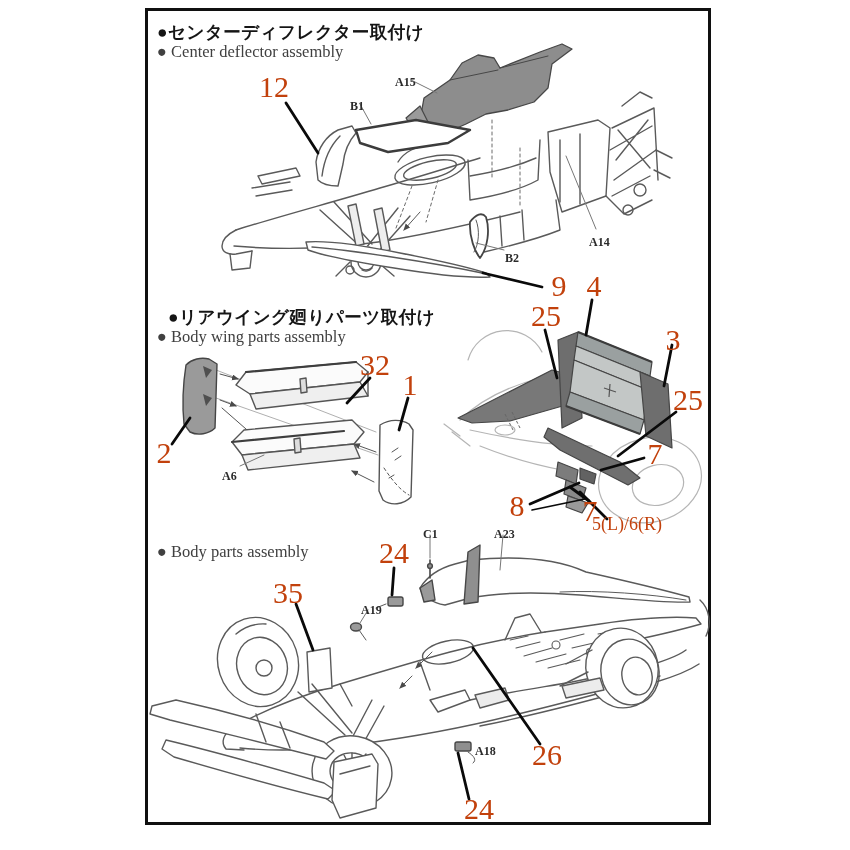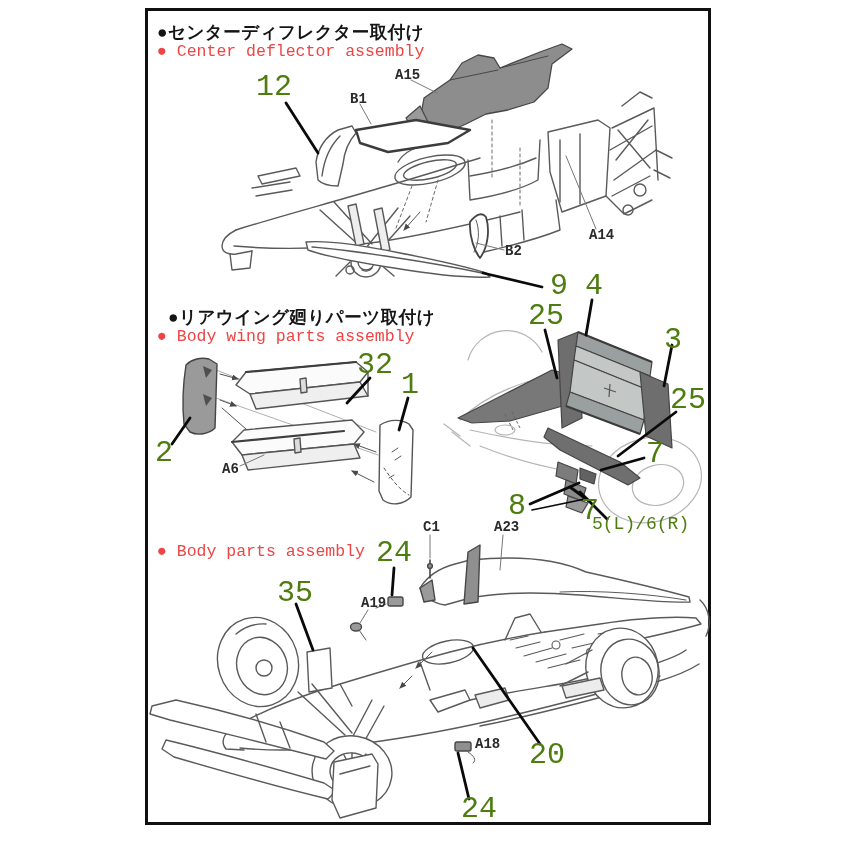--- a/index.html
+++ b/index.html
@@ -1,26 +1,26 @@
 <!DOCTYPE html>
 <html><head>
 <meta charset="utf-8">
 <style>
   html,body{margin:0;padding:0;background:#ffffff;}
   #page{position:relative;width:846px;height:850px;background:#ffffff;overflow:hidden;
-        font-family:Liberation Mono, monospace;color:#111;}
+        font-family:Liberation Serif, serif;color:#111;}
   #frame{position:absolute;left:145px;top:8px;width:560px;height:811px;
          border:3px solid #101010;background:#ffffff;}
   .art{position:absolute;left:0;top:0;width:850px;height:850px;}
   .hdr-jp{position:absolute;font-size:17.5px;font-weight:600;letter-spacing:0.5px;color:#151515;white-space:nowrap;}
-  .hdr-en{position:absolute;font-size:16.5px;font-weight:400;color:#ef4444;white-space:nowrap;}
-  .num{position:absolute;font-size:30px;font-weight:400;color:#4d7c0f;line-height:1;
+  .hdr-en{position:absolute;font-size:16.5px;font-weight:400;color:#404040;white-space:nowrap;}
+  .num{position:absolute;font-size:30px;font-weight:400;color:#c2410c;line-height:1;
        transform:translateX(-50%);white-space:nowrap;}
   .num.small{font-size:18px;transform:none;}
-  .code{position:absolute;font-size:14px;font-weight:700;color:#2b2b2b;line-height:1;white-space:nowrap;}
+  .code{position:absolute;font-size:12px;font-weight:700;color:#2b2b2b;line-height:1;white-space:nowrap;margin-top:8px;}
 </style>
 </head>
 <body>
 
 <div id="page">
   <div id="frame"></div>
 
   <svg class="art" viewBox="0 0 850 850">
     <defs>
       <marker id="ah" markerWidth="8" markerHeight="8" refX="6" refY="3" orient="auto">
@@ -277,18 +277,18 @@
   <span class="num" style="left:590px;top:496px">7</span>
   <span class="num small" style="left:592px;top:515px">5(L)/6(R)</span>
   <span class="num" style="left:375px;top:350px">32</span>
   <span class="num" style="left:410px;top:370px">1</span>
   <span class="num" style="left:164px;top:438px">2</span>
   <span class="code" style="left:222px;top:462px">A6</span>
 
   <span class="num" style="left:394px;top:538px">24</span>
   <span class="code" style="left:423px;top:520px">C1</span>
   <span class="code" style="left:494px;top:520px">A23</span>
-  <span class="num" style="left:295px;top:578px">35</span>
+  <span class="num" style="left:288px;top:578px">35</span>
   <span class="code" style="left:361px;top:596px">A19</span>
-  <span class="num" style="left:547px;top:740px">20</span>
+  <span class="num" style="left:547px;top:740px">26</span>
   <span class="code" style="left:475px;top:737px">A18</span>
   <span class="num" style="left:479px;top:794px">24</span>
 </div>
 
 </body></html>

